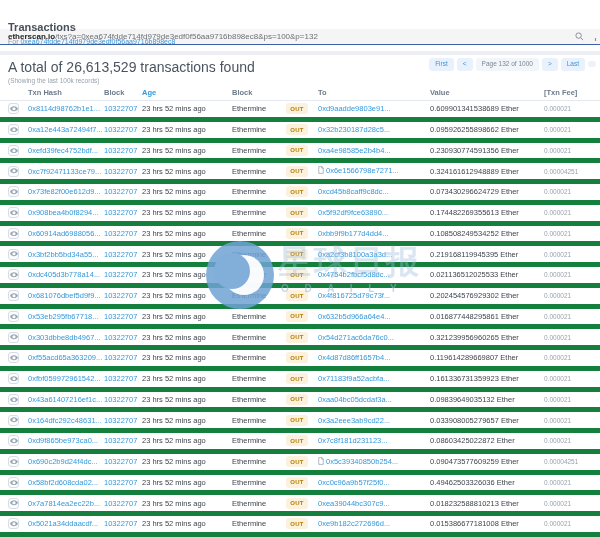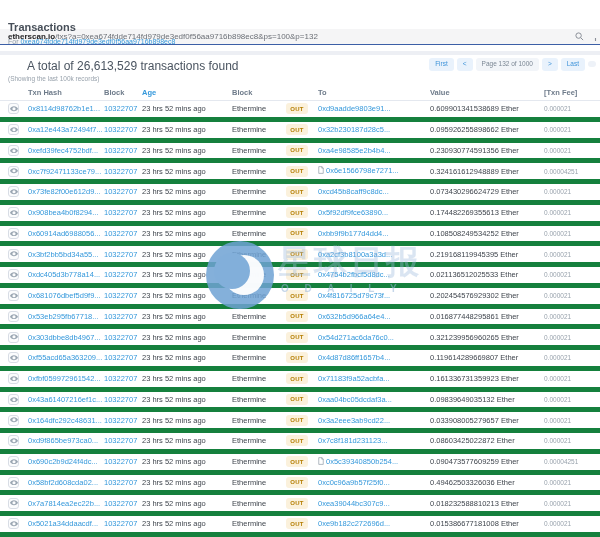--- a/index.html
+++ b/index.html
@@ -18,21 +18,21 @@
   .urlbar .url{font-size:8px;color:#6b6f76;white-space:nowrap;overflow:hidden;flex:1;}
   .urlbar .url b{color:#1c1c1e;font-weight:700;}
   .urlbar .icons{display:flex;align-items:center;gap:7px;margin-right:-3px;}
   
   .page-title{position:absolute;top:21px;left:8px;font-size:11px;font-weight:700;color:#474f59;}
   .for-line{position:absolute;top:38px;left:8px;font-size:7px;color:#8c98a4;}
   .for-line a{color:#3498db;text-decoration:none;}
   .divider{position:absolute;top:51px;left:0;width:600px;height:4px;background:#edeff4;}
   
   .summary{position:absolute;top:59px;left:8px;}
-  .summary .total{font-size:12px;color:#4a5460;margin-left:19px;}
+  .summary .total{font-size:14px;color:#4a5460;}
   .summary .note{font-size:6.5px;color:#98a2ac;margin-top:2px;}
   .pagination{position:absolute;top:58px;right:4px;display:flex;gap:3px;align-items:center;}
   .pagebtn{
     font-size:6.5px;color:#3e93d9;background:#e9f2fc;border:none;
     border-radius:3px;padding:3px 6px;line-height:1;cursor:pointer;white-space:nowrap;
   }
   .pagebtn.current{background:#f2f5f9;color:#7b8794;}
   .pagebtn.stub{width:8px;padding:3px 2px;background:#eef2f8;}
   
   .table{position:absolute;top:84px;left:0;width:600px;}

